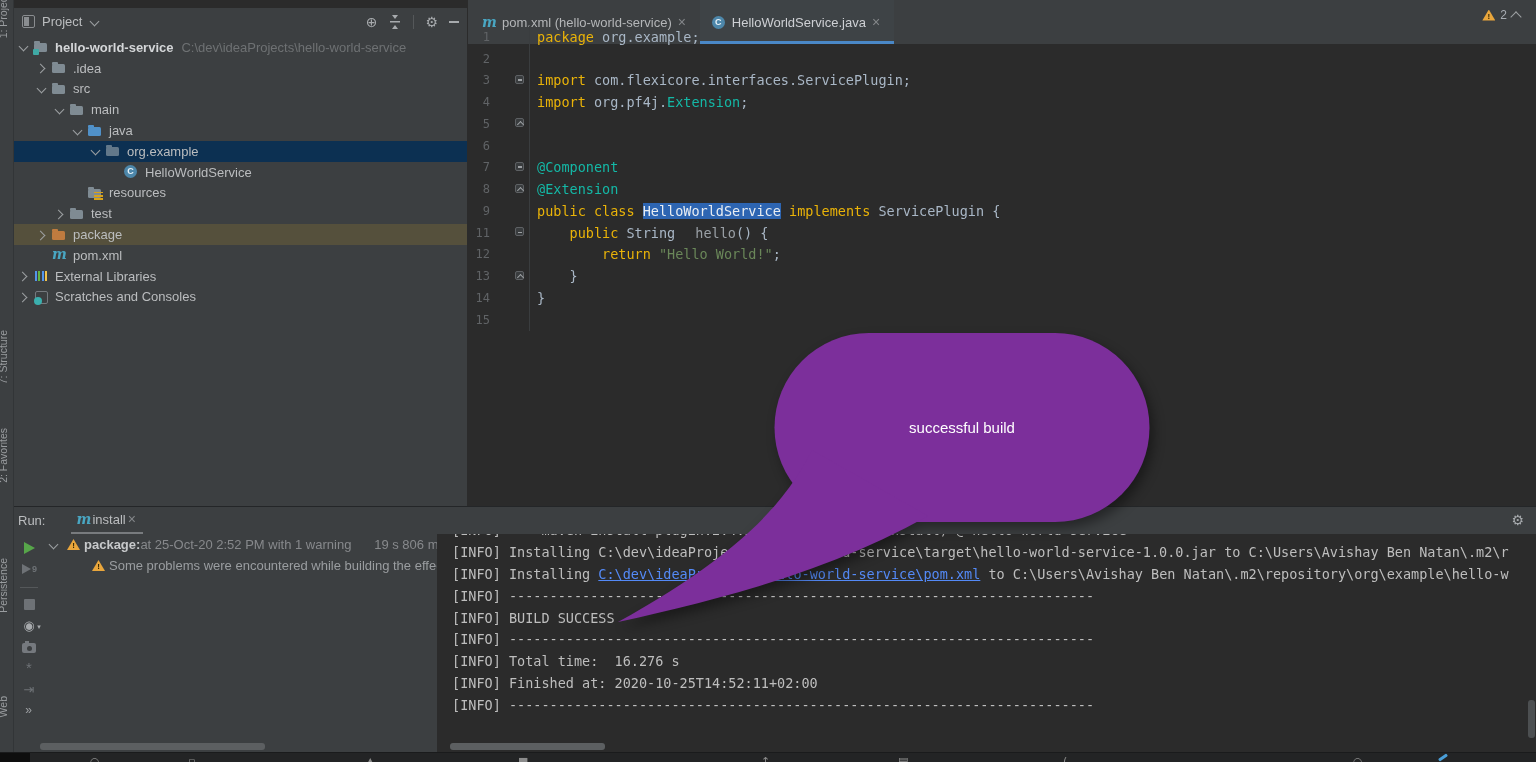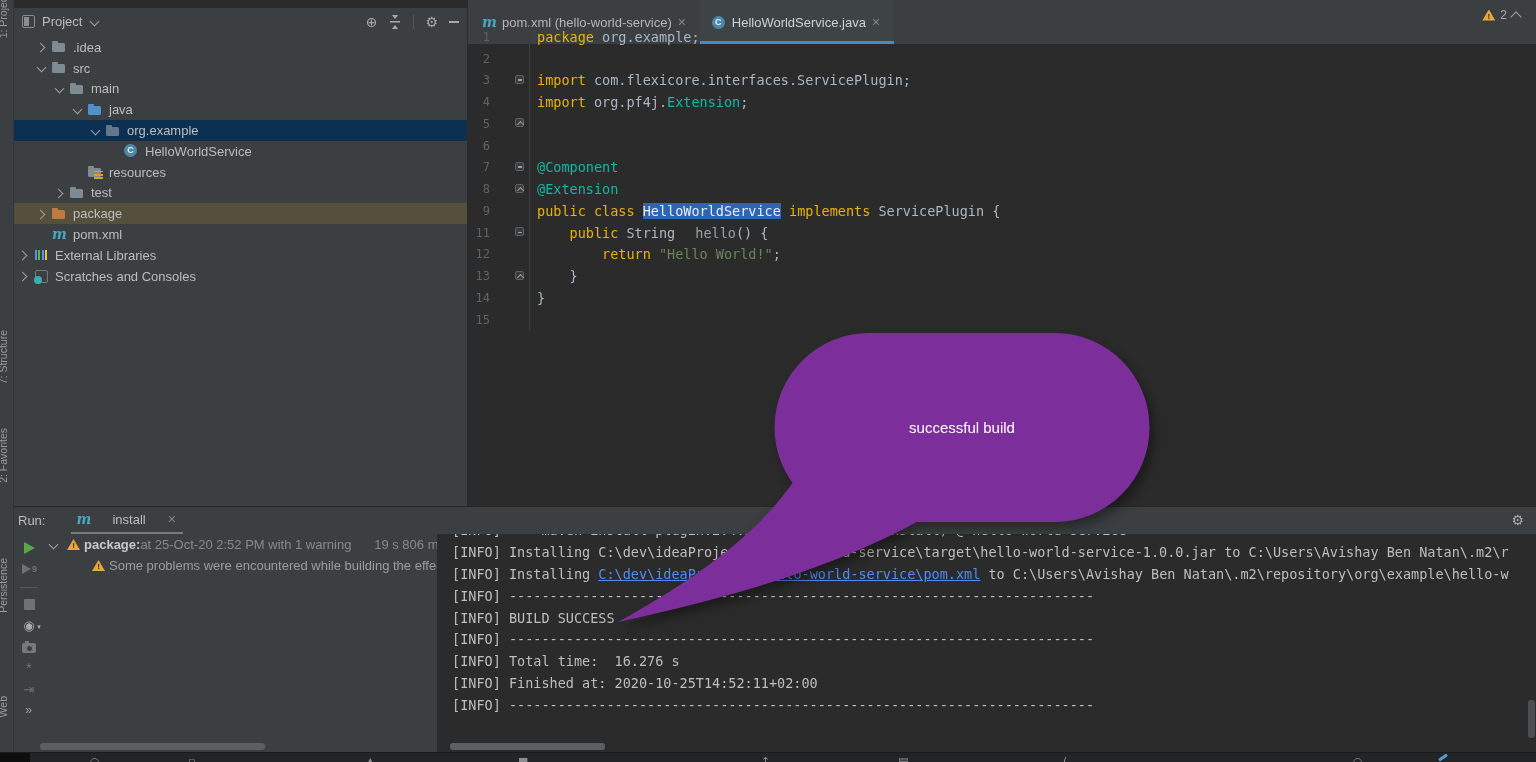--- a/index.html
+++ b/index.html
@@ -92,21 +92,21 @@
   .warn i { position:absolute; left:0; right:0; bottom:0; top:2px; font:bold 8px/10px "Liberation Sans",sans-serif;
             color:#342503; text-align:center; font-style:normal; }
   .inspect .cnt { color:#A8ADB3; font-size:12px; }
   .chev-up { width:8px; height:8px; border-left:1.6px solid #9DA0A3; border-top:1.6px solid #9DA0A3;
              transform:rotate(45deg); margin-top:3px; }
 
   
   .run { position:absolute; left:14px; top:506px; right:0; height:234px; background:#3C3F41; border-top:1px solid #242628; z-index:4; }
   .run-head { position:relative; height:27px; display:flex; align-items:flex-end; color:#BBBDBF; font-size:13px; }
   .run-label { margin:0 0 6px 4px; }
-  .run-tab { display:flex; align-items:center; gap:22px; margin-left:26px; padding:0 4px 5px 4px; border-bottom:2px solid #787B7E;text-align:center; }
+  .run-tab { display:flex; align-items:center; gap:2px; margin-left:26px; padding:0 4px 5px 4px; border-bottom:2px solid #787B7E;text-align:center; }
   .run-tab .ic { width:15px; height:15px; margin-right:0; }
   .run-gear { position:absolute; right:12px; top:6px; }
 
   .run-body { position:absolute; left:0; top:27px; right:0; bottom:0; }
   .rtools { position:absolute; left:0; top:0; width:30px; bottom:0; display:flex; flex-direction:column; align-items:center; padding-top:8px; gap:9px; }
   .play { width:0; height:0; border-left:11px solid #57A64A; border-top:6.5px solid transparent; border-bottom:6.5px solid transparent; }
   .play9 { position:relative; width:14px; height:13px; }
   .play9::before { content:""; position:absolute; left:0; top:1px; width:0; height:0;
                    border-left:9px solid #6E7276; border-top:5.5px solid transparent; border-bottom:5.5px solid transparent; }
   .play9::after { content:"9"; position:absolute; right:-1px; top:1px; color:#6E7276; font:bold 9px/11px "Liberation Sans",sans-serif; }
@@ -175,20 +175,28 @@
       <span class="cv d"></span>
       <div class="phead-icons">
         <span class="gi">⊕</span>
         <span class="collapse-ic"></span>
         <span class="vdiv"></span>
         <span class="gi">⚙</span>
         <span class="minus-ic"></span>
       </div>
     </div>
     <div class="tree" id="projectTree">
+        <div class="trow" style="padding-left: 4px;">
+          <span class="cv d"></span>
+          <span class="ic ic-root">
+            <span class="b"></span>
+          </span>
+          <span class="tlabel bold">hello-world-service</span>
+          <span class="tsuffix">C:\dev\ideaProjects\hello-world-service</span>
+        </div>
         <div class="trow" style="padding-left: 22px;">
           <span class="cv r"></span>
           <span class="ic ic-folder"></span>
           <span class="tlabel">.idea</span>
         </div>
         <div class="trow" style="padding-left: 22px;">
           <span class="cv d"></span>
           <span class="ic ic-folder"></span>
           <span class="tlabel">src</span>
         </div>

